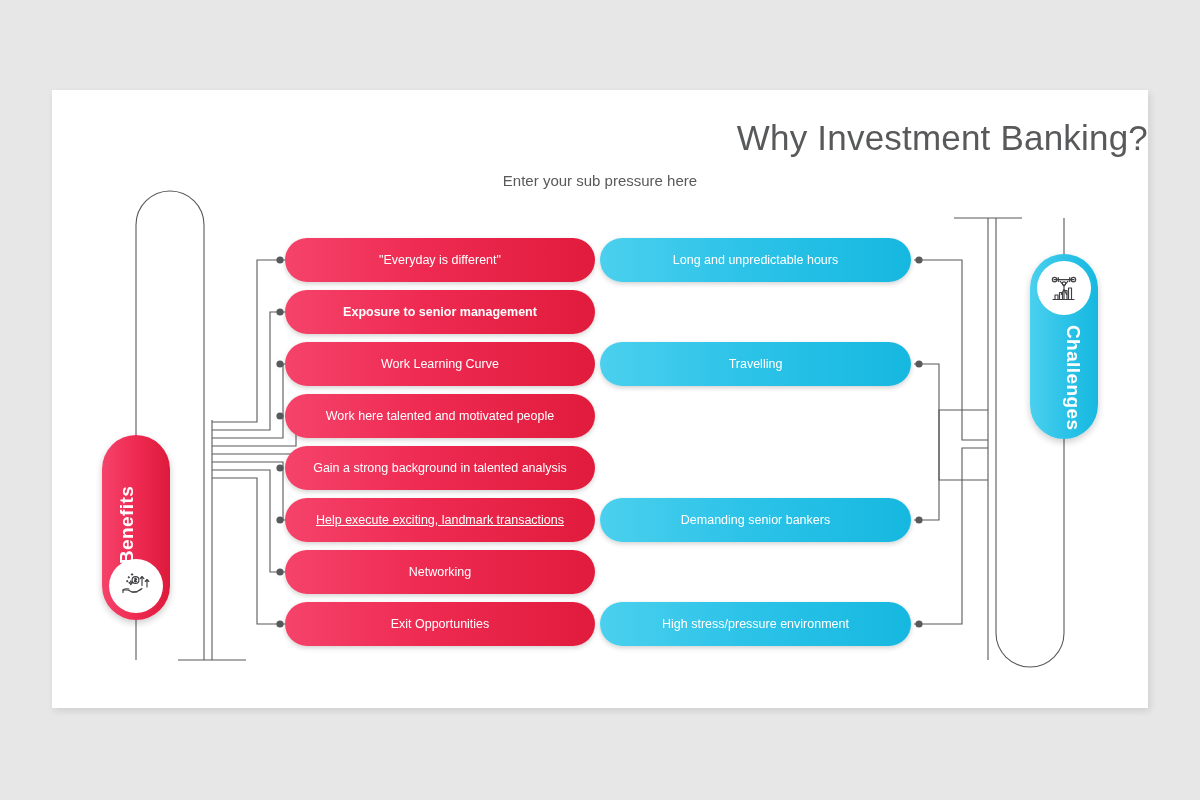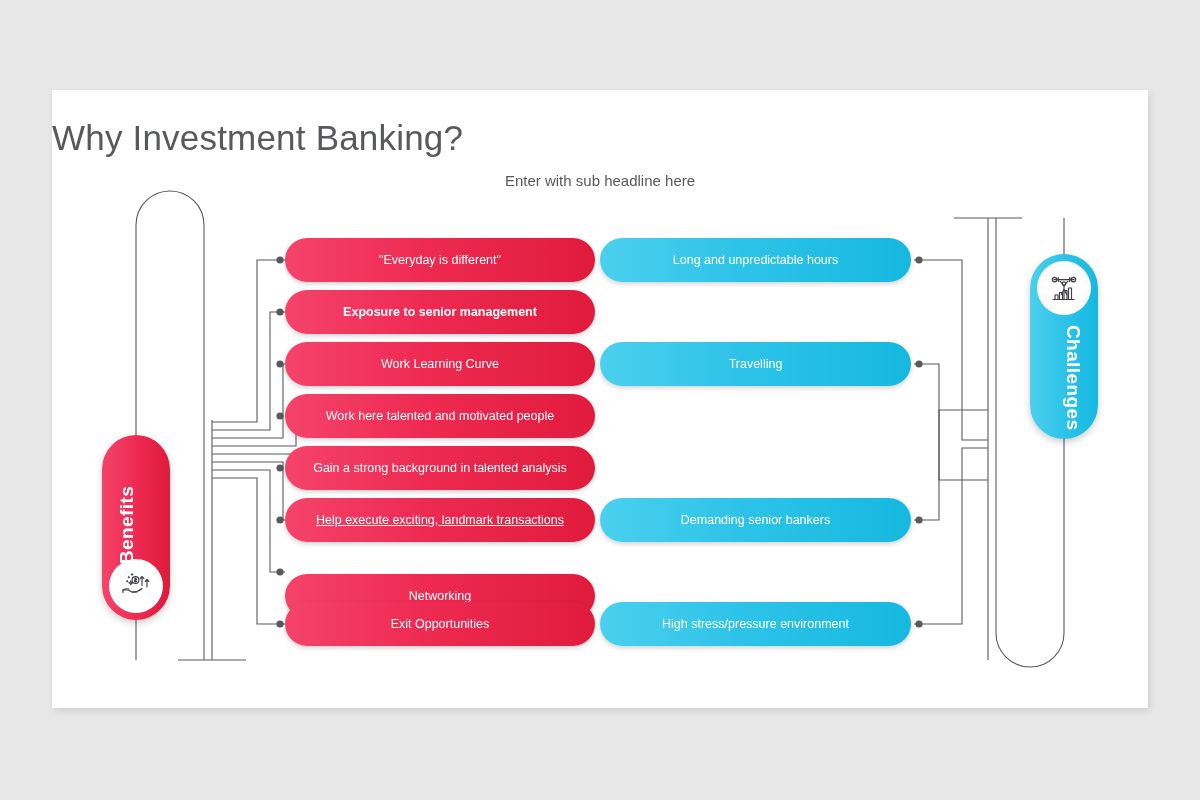--- a/index.html
+++ b/index.html
@@ -27,21 +27,21 @@
     background: #ffffff;
     box-shadow: 2px 3px 7px rgba(0,0,0,0.10);
   }
 
   
   #page-title {
     position: absolute;
     left: 0;
     top: 28px;
     width: 1096px;
-    text-align: left;
+    text-align: right;
     font-size: 35px;
     font-weight: 400;
     color: #58595b;
     letter-spacing: 0.2px;
   }
 
   #page-subtitle {
     position: absolute;
     left: 0;
     top: 82px;
@@ -156,21 +156,21 @@
   #icon-circle-challenges { top: 7px; }
 
   .icon-circle svg { display: block; }
 </style>
 </head>
 <body>
 
 <div id="slide-card">
 
   <div id="page-title">Why Investment Banking?</div>
-  <div id="page-subtitle">Enter with sub headline here</div>
+  <div id="page-subtitle">Enter your sub pressure here</div>
 
   <svg id="connector-layer" viewBox="0 0 1096 618" width="1096" height="618">
     <g fill="none" stroke="#58595b" stroke-width="1.1">
 
       <path d="M 84 570 L 84 135 A 34 34 0 0 1 152 135 L 152 570"></path>
 
       <path d="M 160 330 L 160 570"></path>
       <path d="M 126 570 L 194 570"></path>
 
       <path d="M 160 332 L 205 332 L 205 170 L 233 170"></path>
@@ -250,21 +250,21 @@
     </div>
   </div>
 
   <div id="benefit-pill-list">
       <div class="pill pill-benefit" style="top: 148px;">"Everyday is different"</div>
       <div class="pill pill-benefit" style="top: 200px; font-weight: bold;">Exposure to senior management</div>
       <div class="pill pill-benefit" style="top: 252px;">Work Learning Curve</div>
       <div class="pill pill-benefit" style="top: 304px;">Work here talented and motivated people</div>
       <div class="pill pill-benefit" style="top: 356px;">Gain a strong background in talented analysis</div>
       <div class="pill pill-benefit" style="top: 408px; text-decoration: underline;">Help execute exciting, landmark transactions</div>
-      <div class="pill pill-benefit" style="top: 460px; margin-top: 24px;">Networking</div>
+      <div class="pill pill-benefit" style="top: 460px;">Networking</div>
       <div class="pill pill-benefit" style="top: 512px;">Exit Opportunities</div>
     </div>
 
   <div id="challenge-pill-list">
       <div class="pill pill-challenge" style="top: 148px;">Long and unpredictable hours</div>
       <div class="pill pill-challenge" style="top: 252px;">Travelling</div>
       <div class="pill pill-challenge" style="top: 408px;">Demanding senior bankers</div>
       <div class="pill pill-challenge" style="top: 512px;">High stress/pressure environment</div>
     </div>
 

